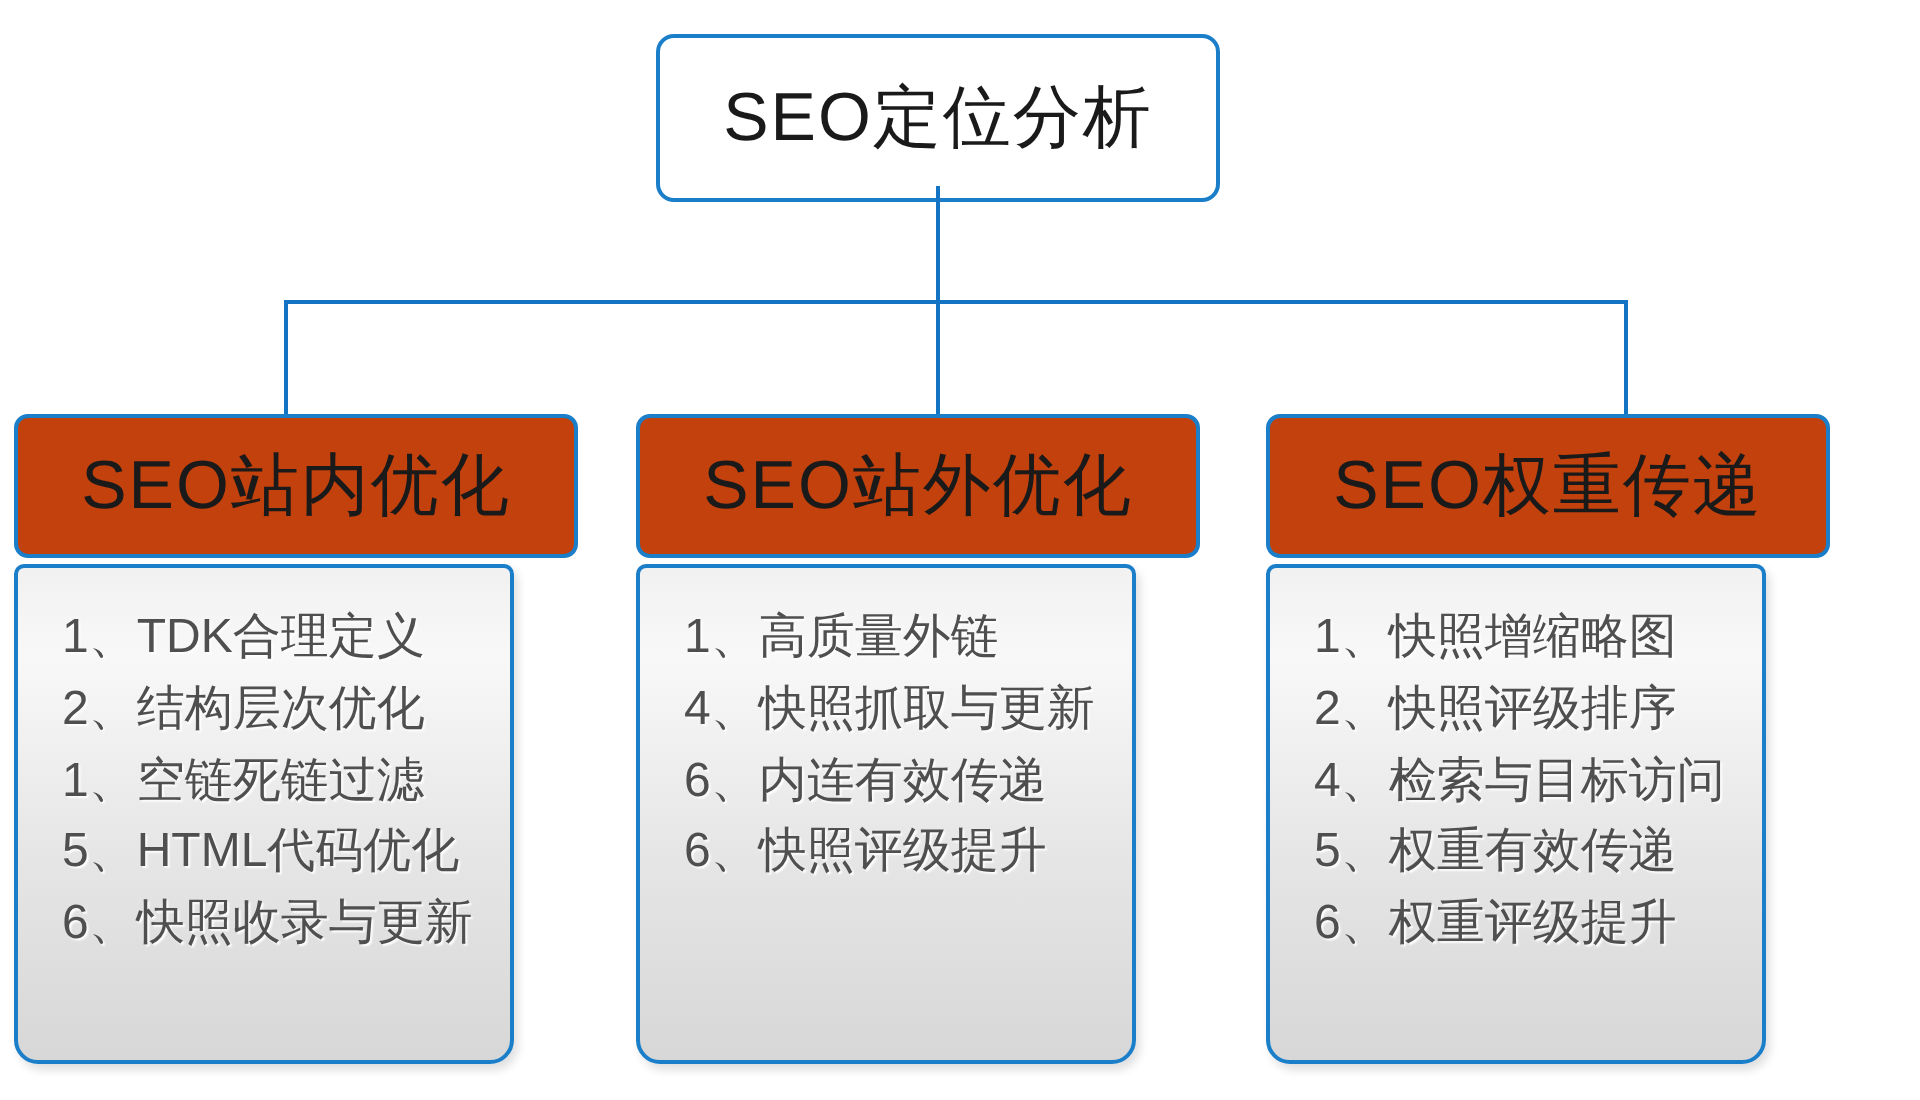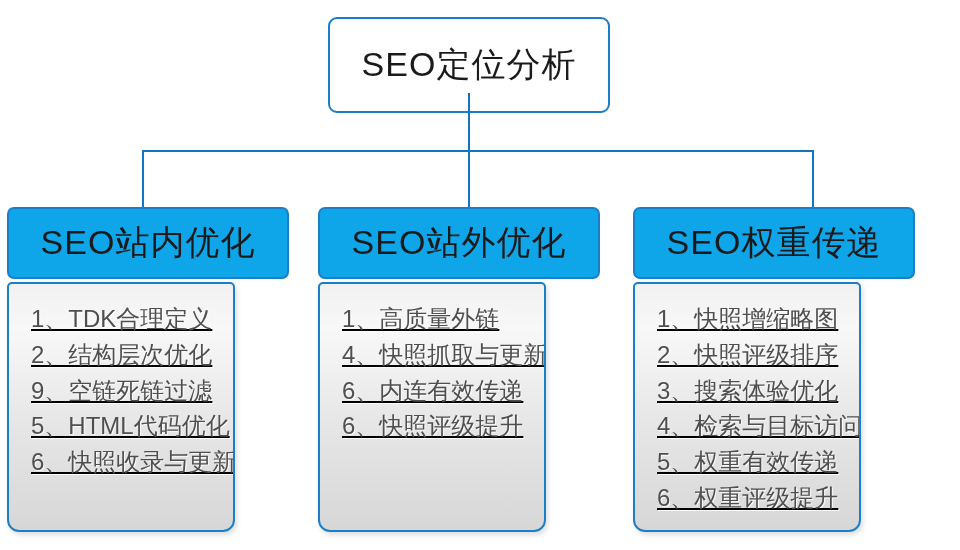--- a/index.html
+++ b/index.html
@@ -17,21 +17,21 @@
     position: relative;
     width: 960px;
     height: 550px;
     background: #ffffff;
     overflow: hidden;
   }
   
   .root-node {
     position: absolute;
     left: 328px; top: 17px;
-    width: 282px; height: 96px;
+    width: 282px; height: 84px;
     background: #ffffff;
     border: 2px solid var(--c-border);
     border-radius: 9px;
     display: flex; align-items: center; justify-content: center;
     font-size: 34px;
     letter-spacing: 1px;
     color: var(--c-headerText);
   }
   
   .conn {
@@ -41,38 +41,37 @@
   .conn.v { width: 2px; }
   .conn.h { height: 2px; }
   
   .col {
     position: absolute;
     top: 207px;
     width: 282px;
   }
   .col-header {
     width: 282px; height: 72px;
-    background: #0ea5e9;
+    background: #c2410c;
     border: 2px solid var(--c-border);
     border-radius: 7px;
     display: flex; align-items: center; justify-content: center;
     font-size: 34px;
     letter-spacing: 1px;
     color: var(--c-headerText);
   }
   .col-list {
     margin-top: 3px;
-    width: 228px; height: 250px;
+    width: 250px; height: 250px;
     border: 2px solid var(--c-border);
     border-radius: 5px 5px 12px 12px;
     background: linear-gradient(180deg, #f1f1f1 0%, #f8f8f8 18%, #e7e7e7 55%, #d7d7d7 100%);
     box-shadow: 2px 3px 5px rgba(0,0,0,0.13);
     padding: 17px 0 0 22px;
     overflow: hidden;
-    text-decoration: underline;
   }
   .li {
     font-size: 24px;
     line-height: 35.8px;
     color: var(--c-listText);
     text-shadow: 1px 1px 1px rgba(255,255,255,0.95);
     white-space: nowrap;
   }
 </style>
 </head>
@@ -89,40 +88,39 @@
   <div class="conn v" style="left:142px; top:150px; height:57px;"></div>
   <div class="conn v" style="left:468px; top:150px; height:57px;"></div>
   <div class="conn v" style="left:812px; top:150px; height:57px;"></div>
 
   <div id="columns">
       <div class="col" style="left: 7px;">
         <div class="col-header">SEO站内优化</div>
         <div class="col-list">
           <div class="li">1、TDK合理定义</div>
           <div class="li">2、结构层次优化</div>
-          <div class="li">9、空链死链过滤</div>
+          <div class="li">1、空链死链过滤</div>
           <div class="li">5、HTML代码优化</div>
           <div class="li">6、快照收录与更新</div>
         </div>
       </div>
       <div class="col" style="left: 318px;">
         <div class="col-header">SEO站外优化</div>
         <div class="col-list">
           <div class="li">1、高质量外链</div>
           <div class="li">4、快照抓取与更新</div>
           <div class="li">6、内连有效传递</div>
           <div class="li">6、快照评级提升</div>
         </div>
       </div>
       <div class="col" style="left: 633px;">
         <div class="col-header">SEO权重传递</div>
         <div class="col-list">
           <div class="li">1、快照增缩略图</div>
           <div class="li">2、快照评级排序</div>
-          <div class="li">3、搜索体验优化</div>
           <div class="li">4、检索与目标访问</div>
           <div class="li">5、权重有效传递</div>
           <div class="li">6、权重评级提升</div>
         </div>
       </div>
     </div>
 
 </div>
 
 </body></html>

